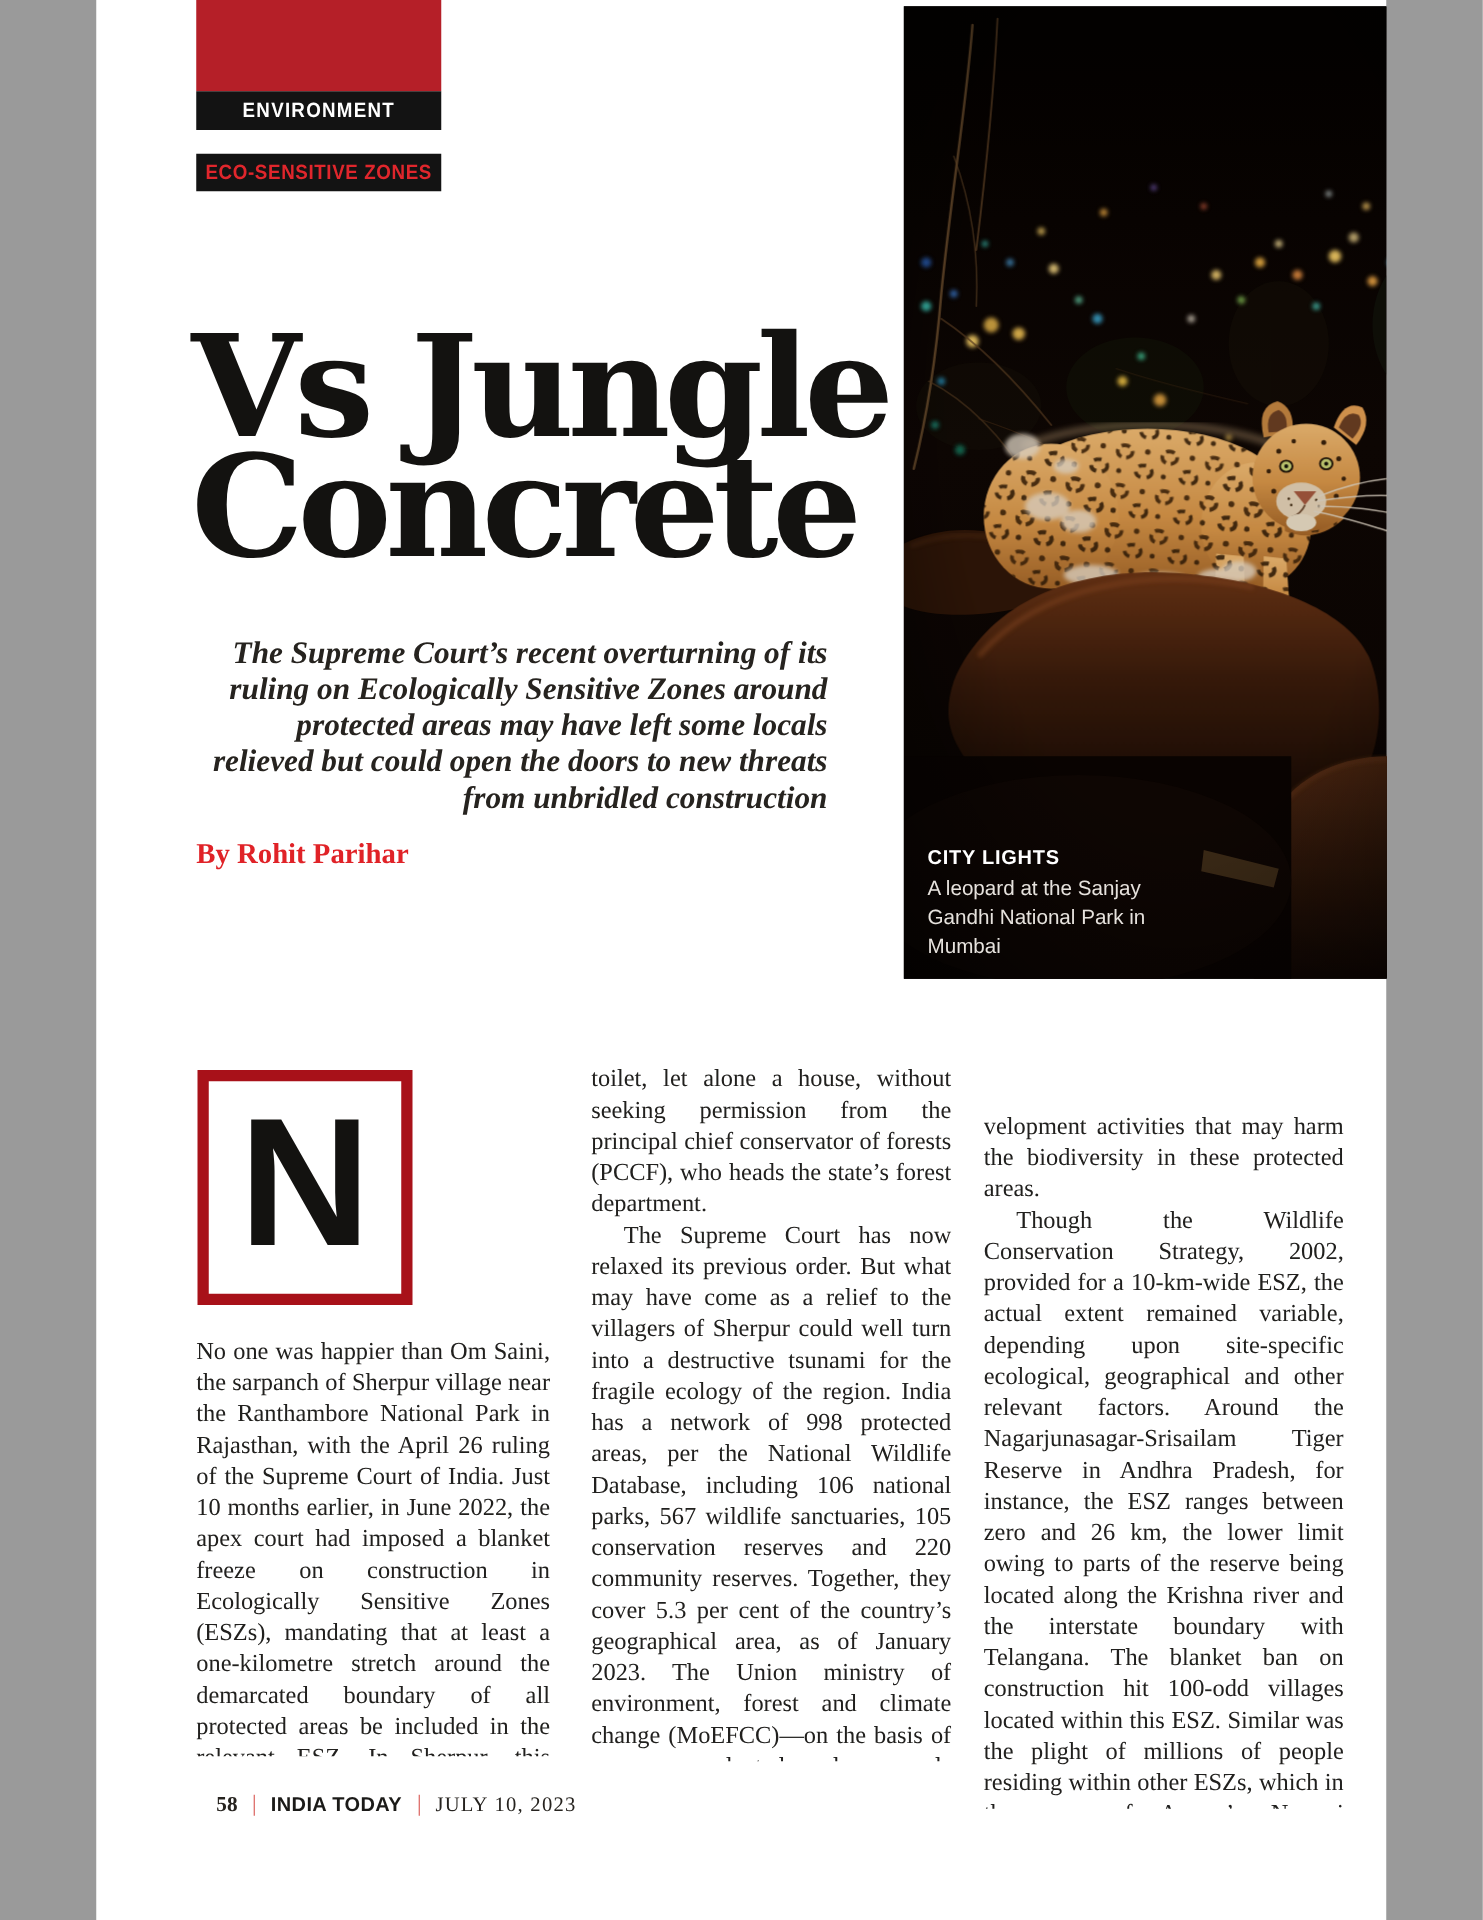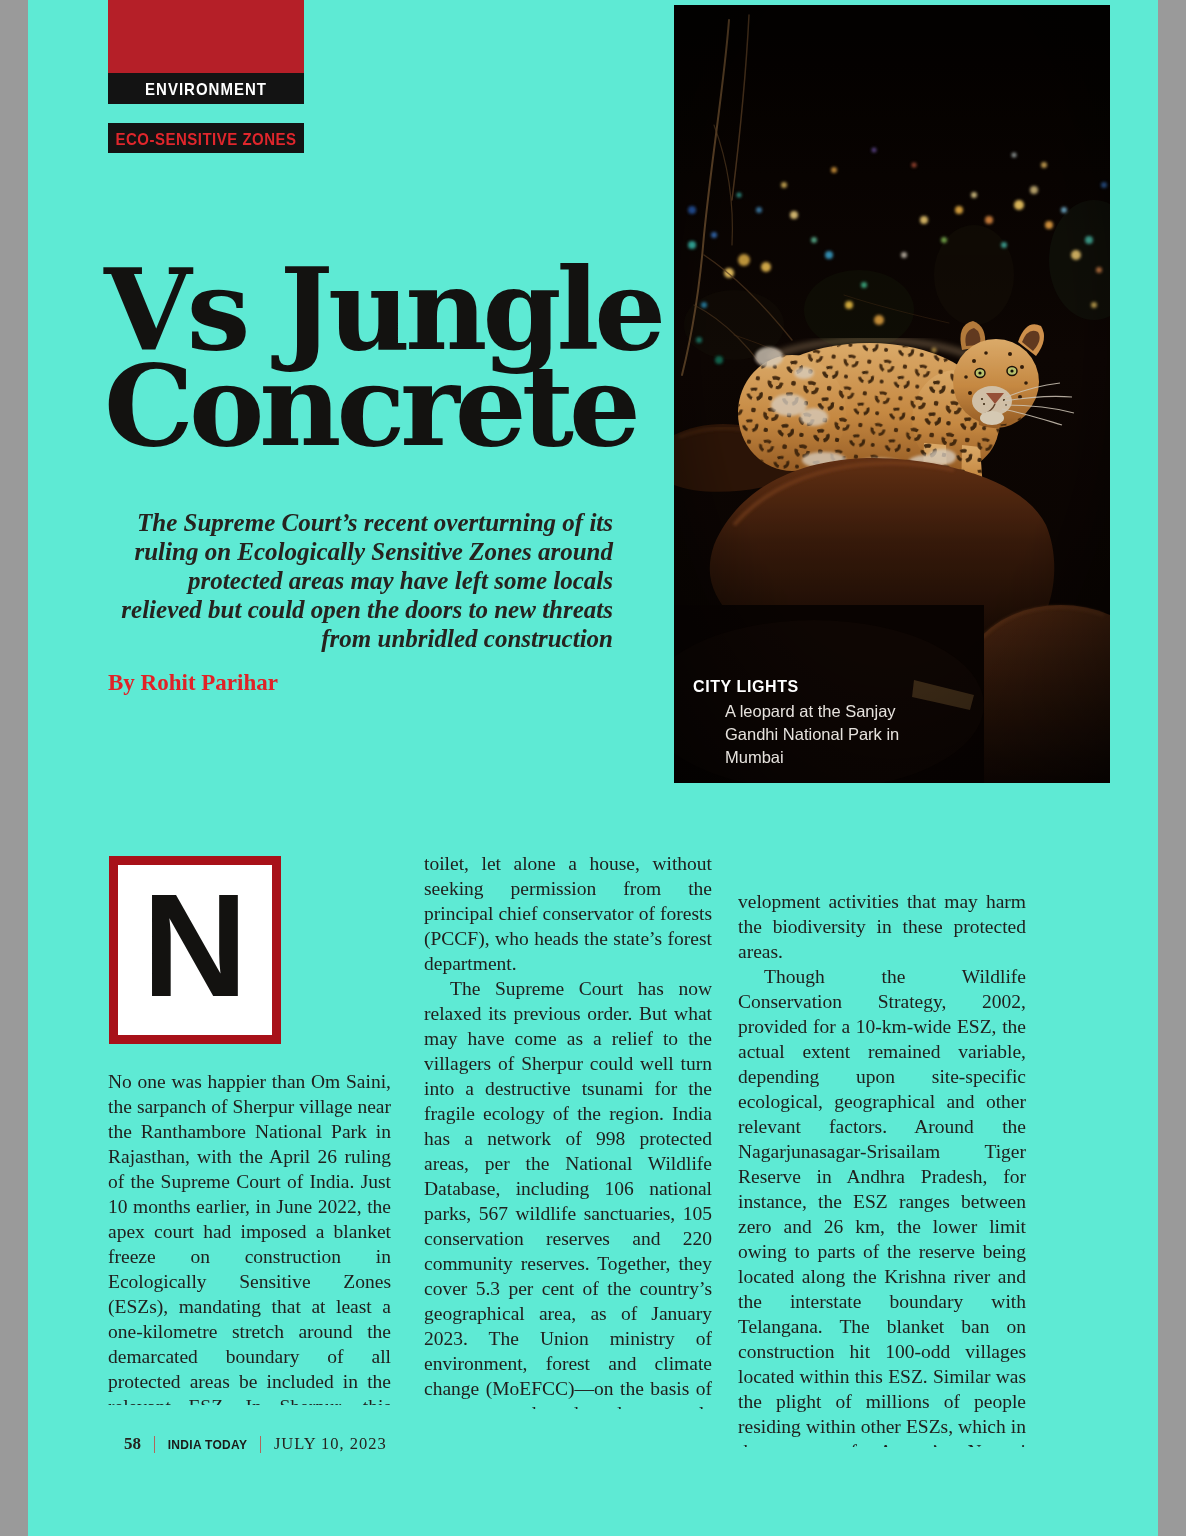--- a/index.html
+++ b/index.html
@@ -1,17 +1,17 @@
 <!DOCTYPE html>
 <html lang="en"><head>
 <meta charset="utf-8">
 <style>
   html,body{margin:0;padding:0;background:#9a9a9a;}
   .page{
-    position:relative;width:1130px;height:1536px;background:#5eead4;
+    position:relative;width:1032px;height:1536px;background:#ffffff;
     margin:0 auto;overflow:hidden;
     font-family:"Liberation Serif",serif;color:#1d1d1b;
   }
   
   .kicker{position:absolute;left:80px;top:0;width:196px;}
   .kicker-redblock{height:73px;background:#b51f28;}
   .kicker-bar{height:31px;background:#131313;display:flex;align-items:center;justify-content:center;}
   .kicker-bar.second{margin-top:19px;height:30px;}
   .kicker-bar .ktext{
     font-family:"Liberation Sans",sans-serif;font-weight:bold;font-size:15px;
@@ -39,21 +39,21 @@
   .photo{
     position:absolute;left:646px;top:5px;width:436px;height:778px;background:#050302;overflow:hidden;
   }
   .photo svg{position:absolute;left:0;top:0;}
   .photo-caption{position:absolute;left:19px;bottom:14px;width:220px;z-index:5;}
   .cap-title{
     font-family:"Liberation Sans",sans-serif;font-weight:bold;font-size:16px;
     letter-spacing:.6px;color:#ffffff;margin-bottom:4px;
   }
   .cap-text{
-    font-family:"Liberation Sans",sans-serif;font-size:16.5px;line-height:23px;color:#e6e2dd;width:190px;margin-left:32px;
+    font-family:"Liberation Sans",sans-serif;font-size:16.5px;line-height:23px;color:#e6e2dd;width:190px;
   }
   
   .dropcap-box{
     position:absolute;left:81px;top:856px;width:172px;height:188px;
     border:9px solid #a81119;background:#fff;box-sizing:border-box;
     display:flex;align-items:center;justify-content:center;
   }
   .dropcap-letter{
     font-family:"Liberation Sans",sans-serif;font-weight:900;font-size:146px;
     color:#131210;line-height:1;transform:translateY(-4px);
@@ -67,21 +67,21 @@
   .col p.indent{text-indent:26px;}
   .col1{left:80px;top:1069px;width:283px;height:336px;}
   .col2{left:396px;top:851px;height:558px;}
   .col3{left:710px;top:889px;height:558px;}
   
   .footer{
     position:absolute;left:80px;top:1433px;display:flex;align-items:baseline;gap:11px;margin-left:16px;
   }
   .pg-num{font-family:"Liberation Serif",serif;font-weight:bold;font-size:17px;color:#26231f;}
   .f-sep{color:#d0352f;font-size:18px;font-family:"Liberation Sans",sans-serif;font-weight:400;transform:scaleX(.5);}
-  .f-mag{font-family:"Liberation Sans",sans-serif;font-weight:bold;font-size:12px;letter-spacing:.3px;color:#1b1a18;}
+  .f-mag{font-family:"Liberation Sans",sans-serif;font-weight:bold;font-size:16px;letter-spacing:.3px;color:#1b1a18;}
   .f-date{font-family:"Liberation Serif",serif;font-size:16.5px;letter-spacing:1px;color:#26231f;}
 </style>
 </head>
 <body>
 
 <div class="page">
 
   <div class="kicker">
     <div class="kicker-redblock"></div>
     <div class="kicker-bar">

